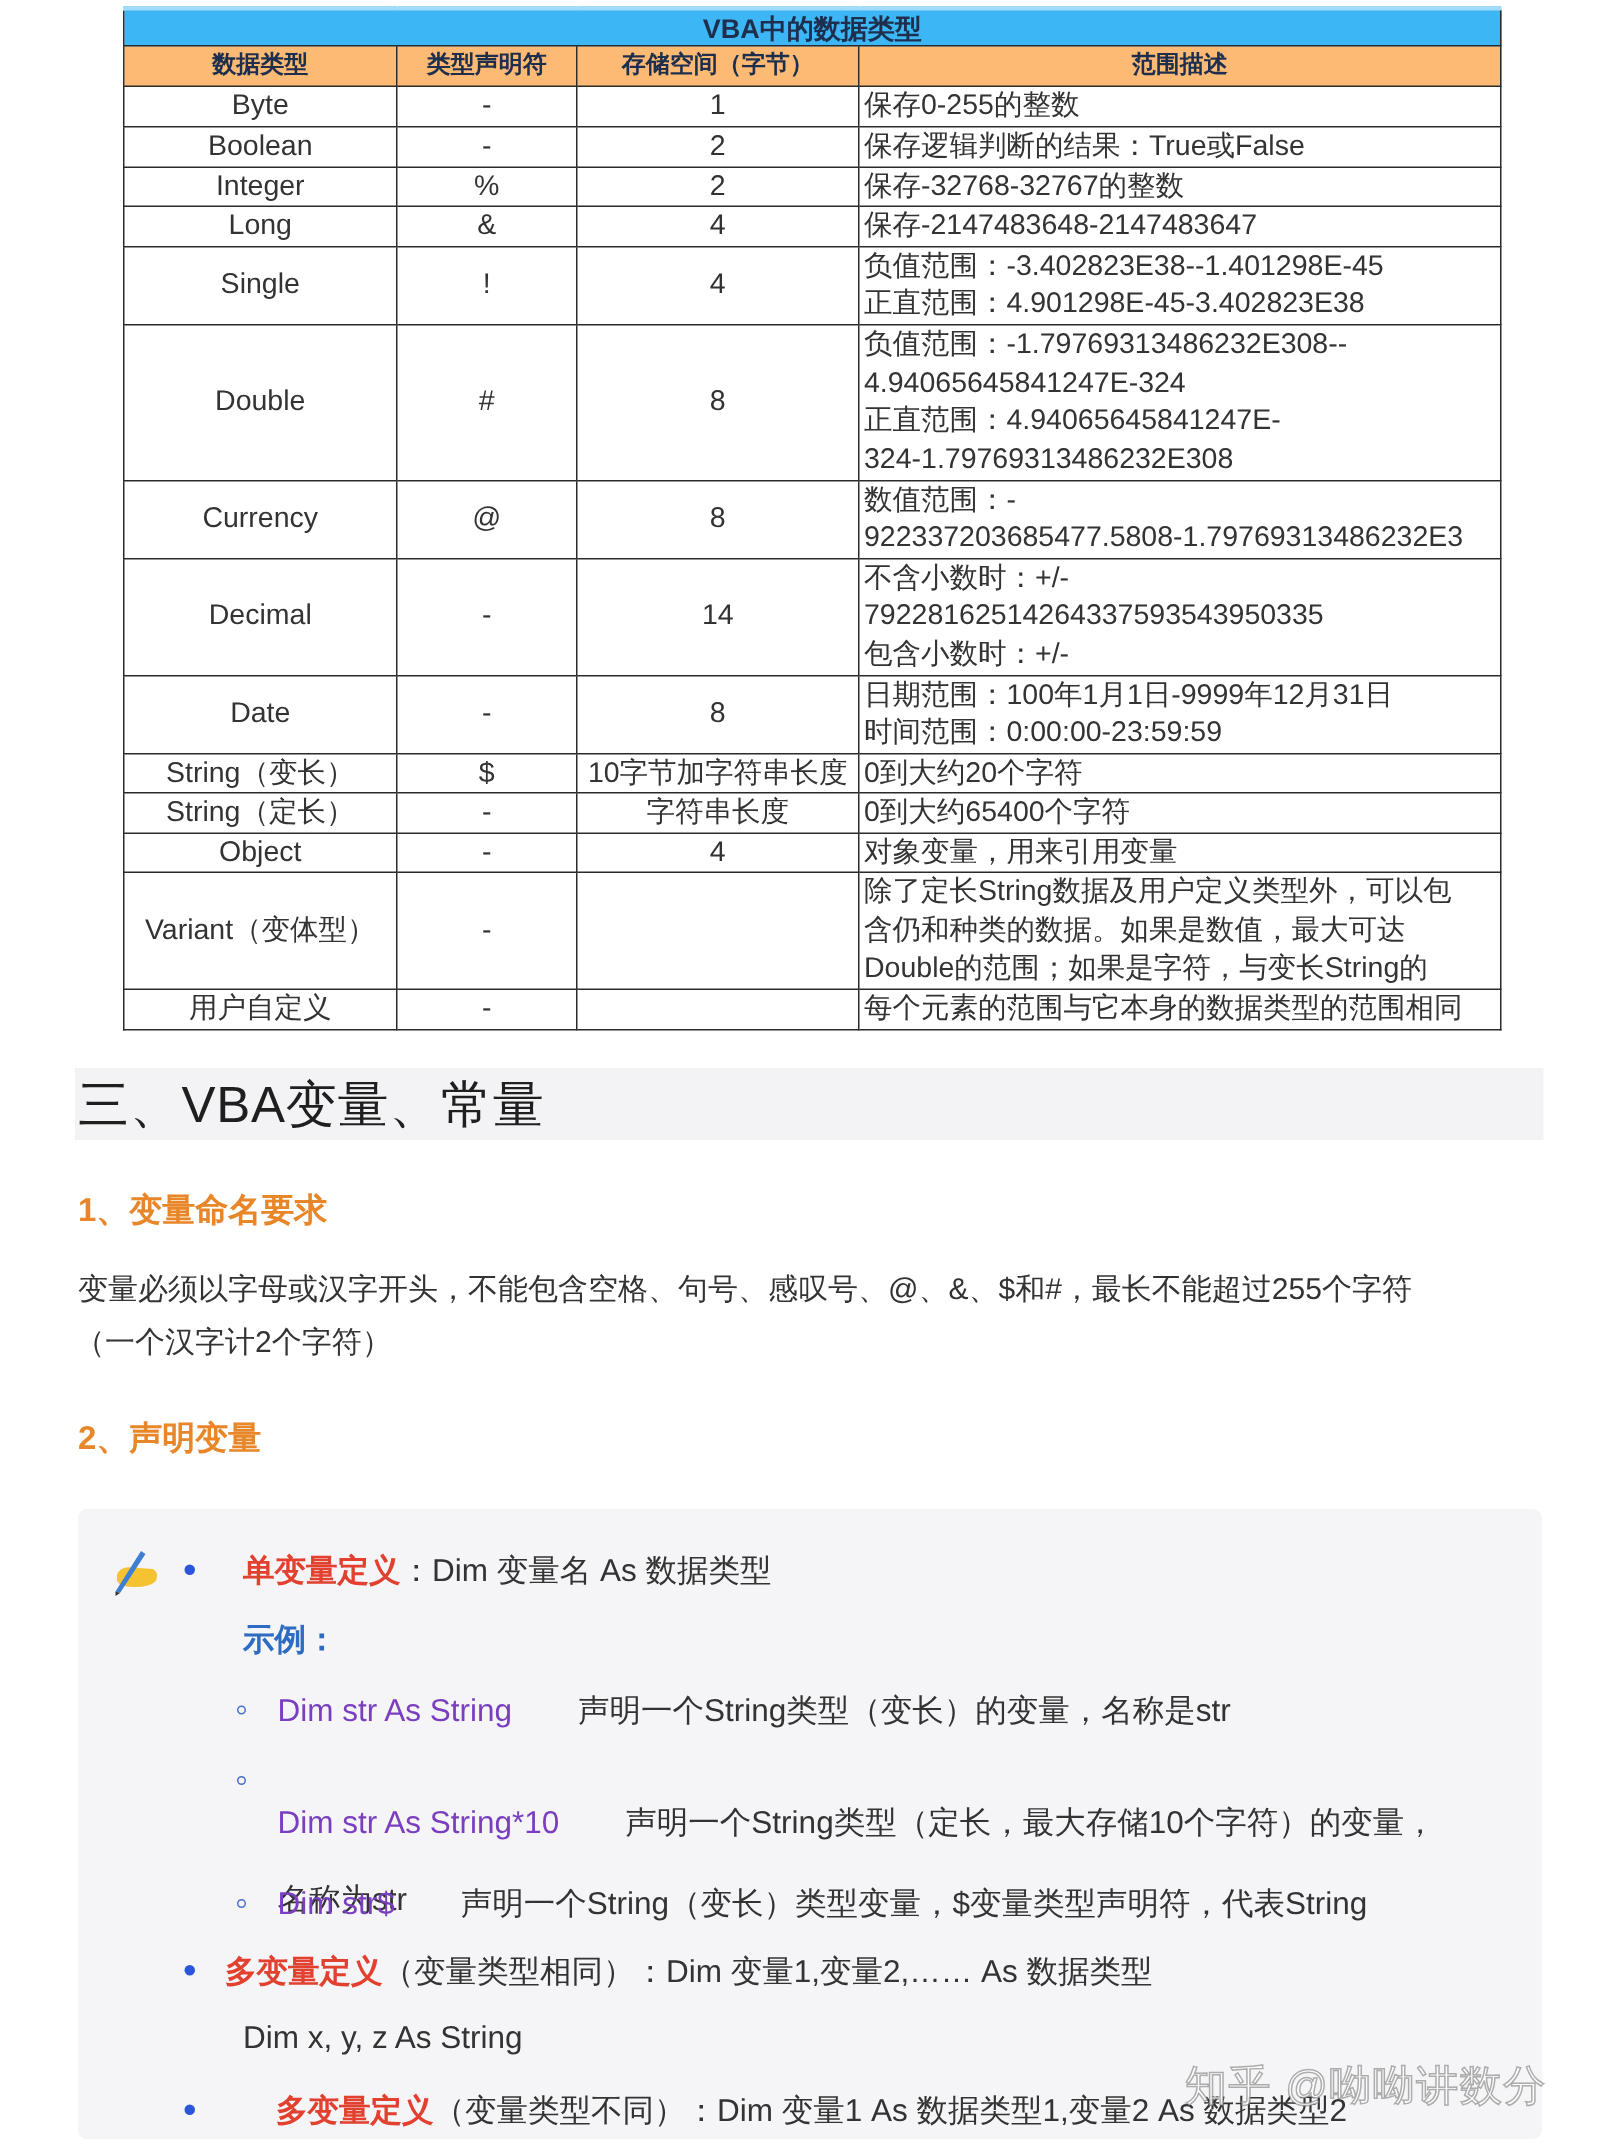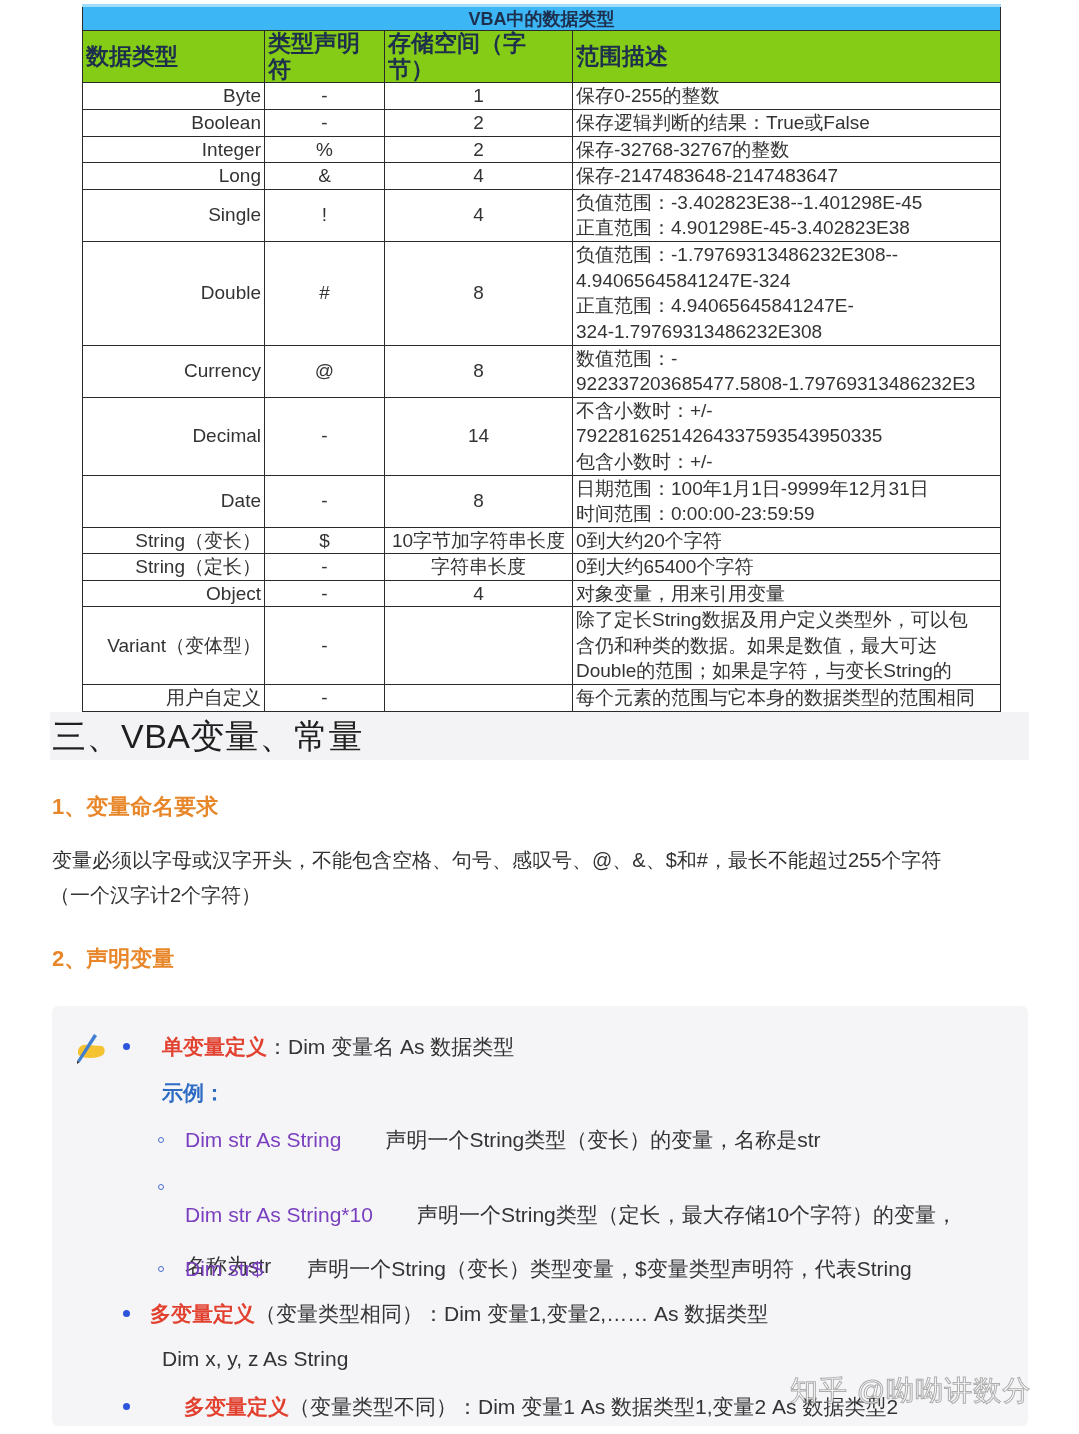--- a/index.html
+++ b/index.html
@@ -2,23 +2,23 @@
 <html><head>
 <meta charset="utf-8">
 <style>
   html, body { margin:0; padding:0; }
   body { width:1079px; height:1434px; background:#ffffff; position:relative; overflow:hidden;
          font-family:"Liberation Sans","DejaVu Sans",sans-serif; color:#222; }
   .tbl { position:absolute; left:82px; top:4px; width:918px; border-collapse:collapse; table-layout:fixed;
          font-family:"Liberation Sans","DejaVu Sans",sans-serif; font-size:19px; color:#333; }
   .tbl td, .tbl th { border:1.5px solid #2b2b2b; padding:0 3px; line-height:25.5px; vertical-align:middle; font-weight:normal; }
   .tbl .title-row th { background:#3cb6f5; color:#1d2f4d; font-weight:bold; font-size:18px; text-align:center; height:23px; line-height:22px; border-top:3px solid #9fdcfb; }
-  .tbl .head-row th { background:#84cc16; color:#1d2f4d; font-weight:bold; text-align:left; height:26px; font-size:23px; }
+  .tbl .head-row th { background:#fdba74; color:#1d2f4d; font-weight:bold; text-align:center; height:26px; font-size:16px; }
   .tbl td.c { text-align:center; }
-  .tbl td.l { text-align:right; white-space:nowrap; overflow:hidden; }
+  .tbl td.l { text-align:center; white-space:nowrap; overflow:hidden; }
   .tbl td.desc { text-align:left; white-space:nowrap; overflow:hidden; }
   .tbl td.desc span { display:block; }
 
   .h-bar { position:absolute; left:50px; top:712px; width:979px; height:48px; background:#f3f3f5; }
   .h-title { position:absolute; left:52px; top:714px; font-size:34px; color:#1f1f1f; font-weight:normal; letter-spacing:0.5px; }
 
   .sub-h { position:absolute; left:52px; font-size:22px; font-weight:bold; color:#e8872a; }
   .para { position:absolute; left:52px; width:980px; font-size:20px; color:#333; line-height:35px; }
 
   .box { position:absolute; left:52px; top:1006px; width:976px; height:420px; background:#f5f5f8; border-radius:6px; }

